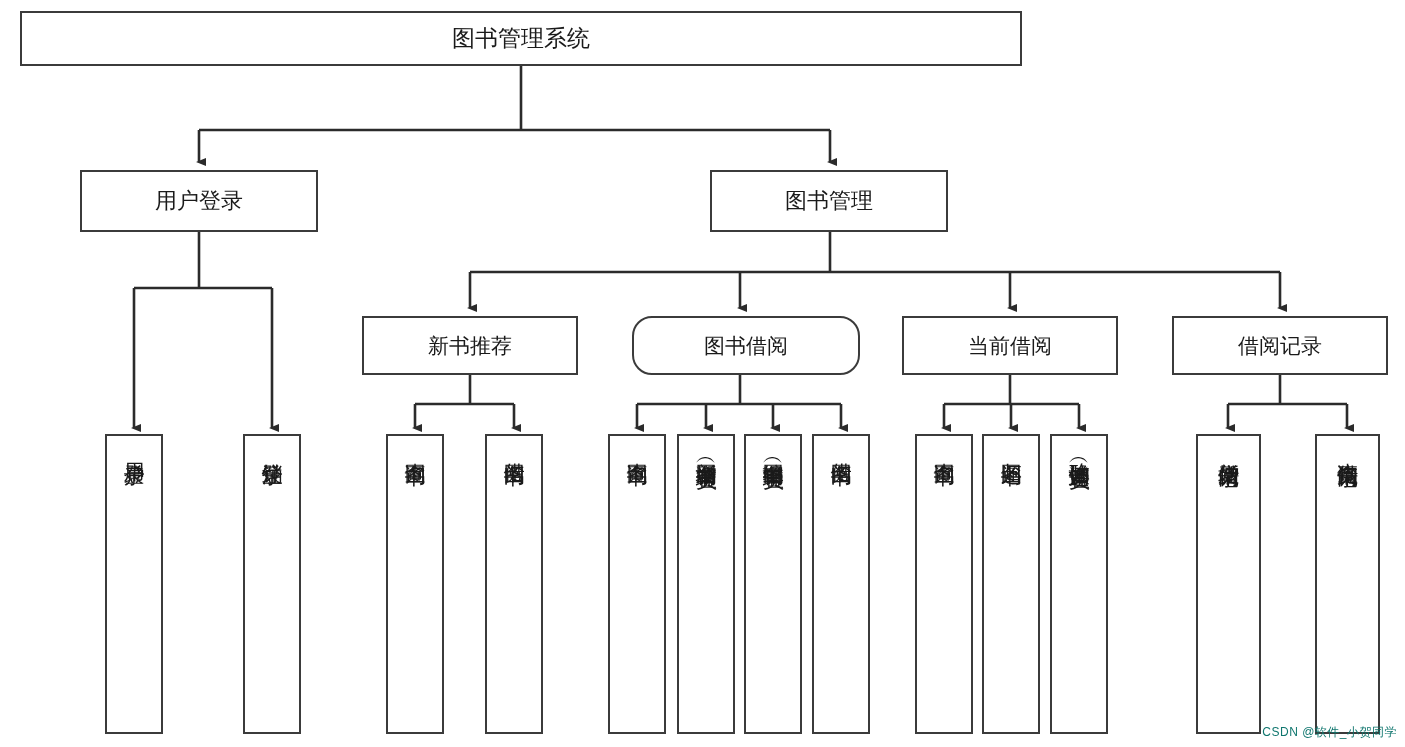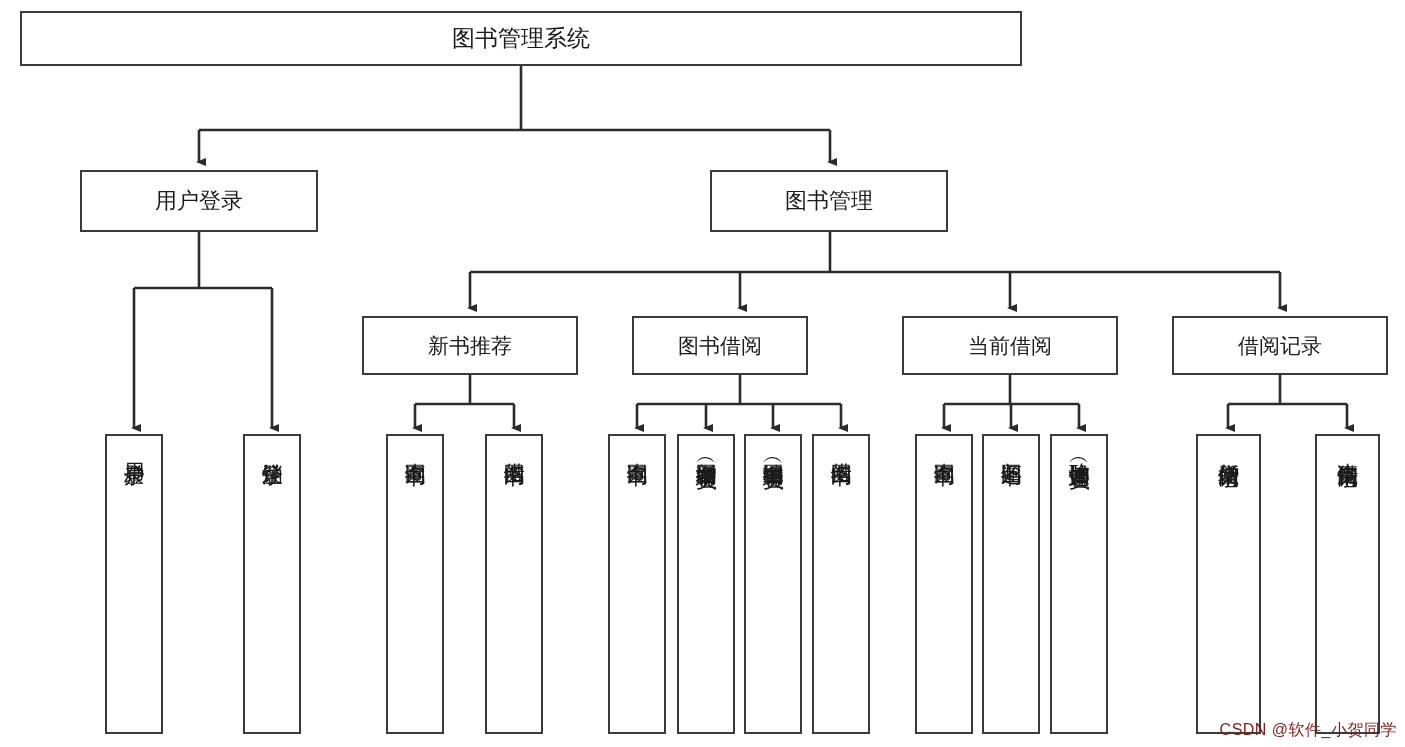--- a/index.html
+++ b/index.html
@@ -10,21 +10,21 @@
   .node{position:absolute;box-sizing:border-box;background:#ffffff;
         border:2px solid #3b3b3b;display:flex;align-items:center;justify-content:center;
         color:#1a1a1a;z-index:2;}
   .node.root{font-size:23px;}
   .node.lvl2{font-size:22px;}
   .node.lvl3{font-size:21px;}
   .node.leaf{font-size:21px;align-items:flex-start;padding-top:10px;}
   .vtext{writing-mode:vertical-rl;text-orientation:upright;line-height:1.08;
          letter-spacing:1px;white-space:nowrap;}
   .htext{white-space:nowrap;}
-  .watermark{position:absolute;right:8px;bottom:6px;font-size:16px;color:#7f1d1d;
+  .watermark{position:absolute;right:8px;bottom:6px;font-size:12px;color:#0f766e;
              letter-spacing:.5px;z-index:5;}
 </style>
 </head>
 <body>
 
 <div id="canvas">
 
   <svg class="lines" viewBox="0 0 1405 747">
     <defs>
       <marker id="ah" markerWidth="10" markerHeight="10" refX="4" refY="7" orient="auto" markerUnits="userSpaceOnUse">
@@ -82,21 +82,21 @@
   <div class="node lvl2" style="left:80px;top:170px;width:238px;height:62px;">
     <span class="htext">用户登录</span>
   </div>
   <div class="node lvl3" style="left:362px;top:316px;width:216px;height:59px;">
     <span class="htext">新书推荐</span>
   </div>
 
   <div class="node lvl2" style="left:710px;top:170px;width:238px;height:62px;">
     <span class="htext">图书管理</span>
   </div>
-  <div class="node lvl3" style="left:632px;top:316px;width:176px;height:59px;">
+  <div class="node lvl3" style="left:632px;top:316px;width:228px;height:59px;border-radius:20px;">
     <span class="htext">图书借阅</span>
   </div>
   <div class="node lvl3" style="left:902px;top:316px;width:216px;height:59px;text-align:center;">
     <span class="htext">当前借阅</span>
   </div>
   <div class="node lvl3" style="left:1172px;top:316px;width:216px;height:59px;font-family:Liberation Mono, monospace;">
     <span class="htext">借阅记录</span>
   </div>
 
   <div class="node leaf" style="left:105px;top:434px;width:58px;height:300px;">

